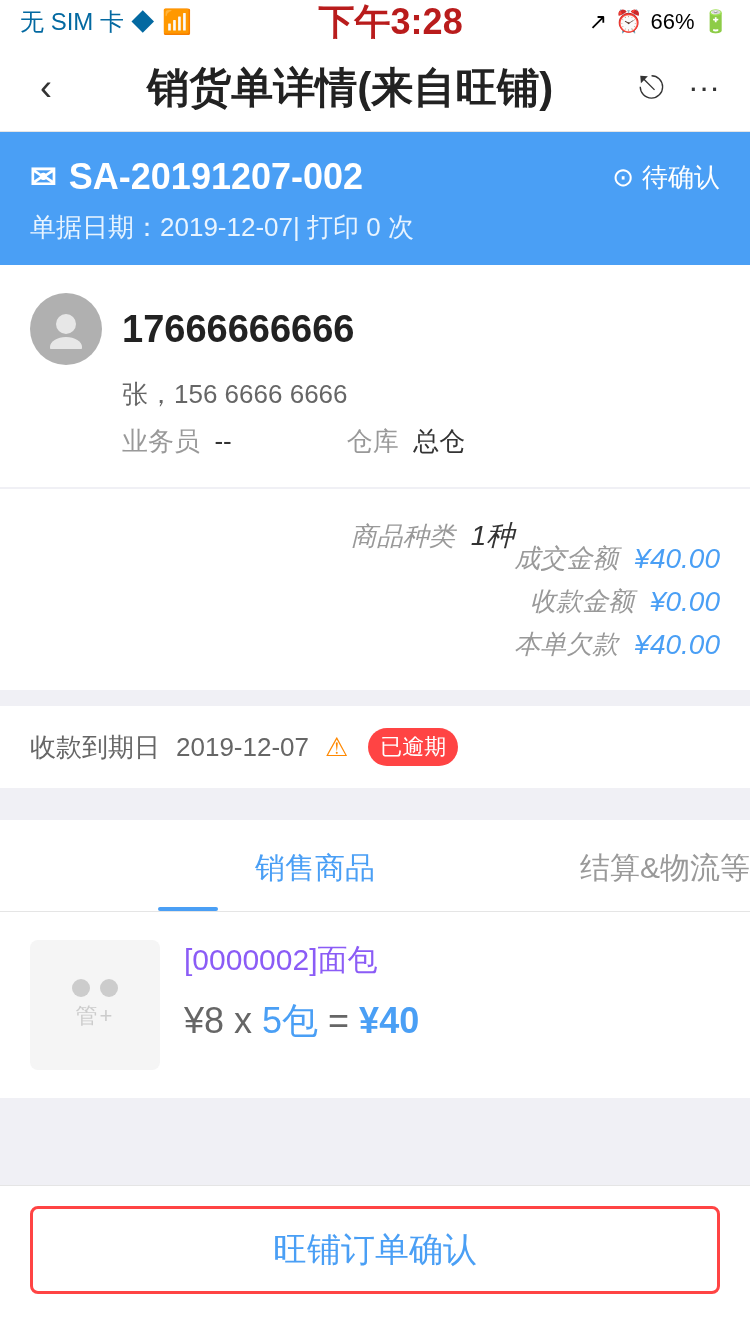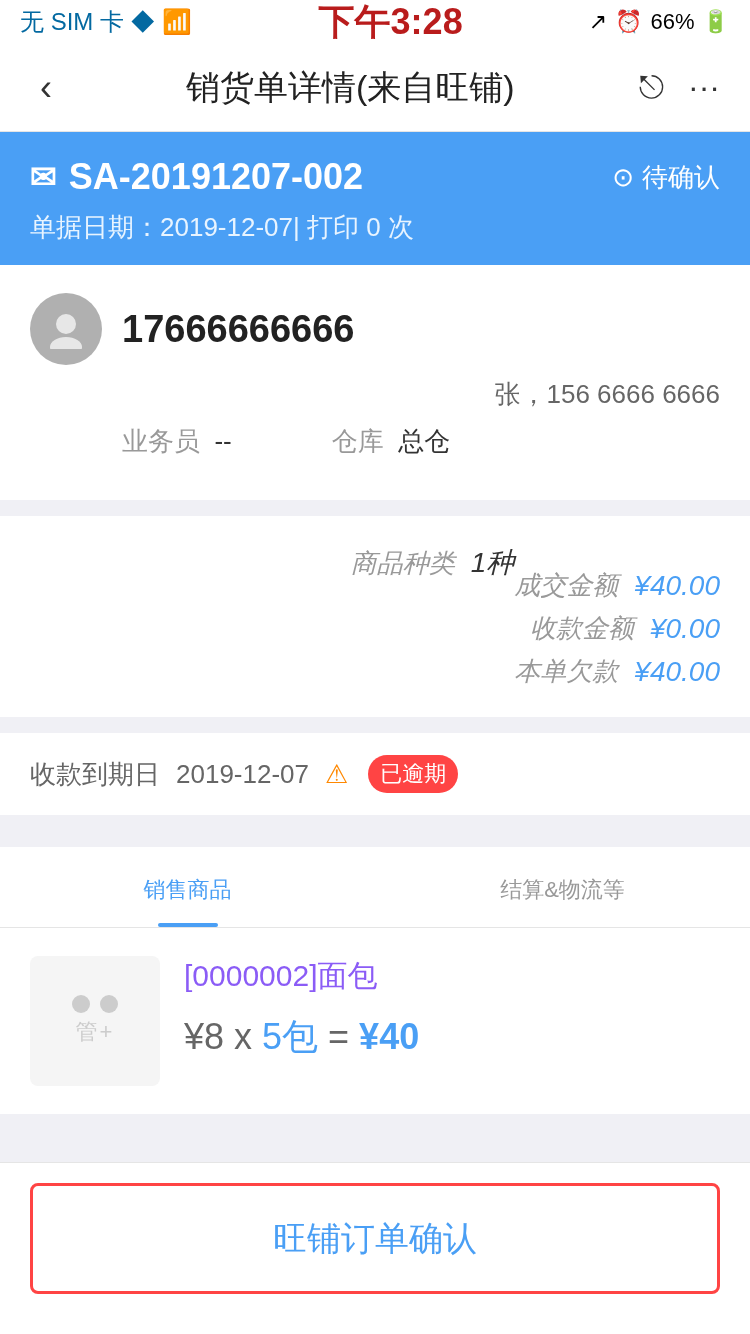--- a/index.html
+++ b/index.html
@@ -57,22 +57,22 @@
       padding: 0 30px;
       border-bottom: 1px solid #e5e5e5;
     }
     .nav-back {
       font-size: 36px;
       color: #333;
       cursor: pointer;
       padding: 10px;
     }
     .nav-title {
-      font-size: 34px;
-      font-weight: 400;
+      font-size: 42px;
+      font-weight: 700;
       color: #222;
       flex: 1;
       text-align: center;
     }
     .nav-actions {
       display: flex;
       align-items: center;
       gap: 24px;
     }
     .nav-action-icon {
@@ -112,23 +112,22 @@
       gap: 8px;
     }
     .order-date {
       color: #e8f4ff;
       font-size: 26px;
     }
 
     
     .customer-section {
       background: #fff;
-      padding: 28px 30px 41px;
-      margin-bottom: 16px;
-      text-align: right;
+      padding: 28px 30px 28px;
+      margin-bottom: 2px;
     }
     .customer-top {
       display: flex;
       align-items: center;
       gap: 20px;
       margin-bottom: 12px;
     }
     .customer-avatar {
       width: 72px;
       height: 72px;
@@ -151,21 +150,21 @@
       font-size: 26px;
       margin-bottom: 12px;
       padding-left: 92px;
     }
     .customer-meta {
       display: flex;
       align-items: center;
       padding-left: 92px;
       font-size: 26px;
       color: #666;
-      gap: 40px;
+      gap: 55px;
     }
     .meta-label {
       color: #999;
     }
     .meta-value {
       color: #333;
     }
 
     
     .summary-section {
@@ -240,23 +239,23 @@
     .tabs-section {
       background: #fff;
       margin-bottom: 0;
     }
     .tabs-row {
       display: flex;
       border-bottom: 1px solid #e5e5e5;
     }
     .tab-item {
       flex: 1;
-      text-align: center;
+      text-align: right;
       padding: 28px 0 22px;
-      font-size: 22px;
+      font-size: 30px;
       color: #999;
       cursor: pointer;
       position: relative;
     }
     .tab-item.active {
       color: #4a9ff5;
     }
     .tab-item.active::after {
       content: '';
       position: absolute;
@@ -324,21 +323,21 @@
       position: fixed;
       bottom: 0;
       left: 0;
       width: 750px;
       background: #fff;
       padding: 20px 30px 40px;
       border-top: 1px solid #e5e5e5;
     }
     .confirm-button {
       width: 100%;
-      height: 111px;
+      height: 88px;
       background: #fff;
       border: 3px solid #ff4444;
       border-radius: 8px;
       color: #4a9ff5;
       font-size: 34px;
       font-weight: 500;
       cursor: pointer;
       display: flex;
       align-items: center;
       justify-content: center;

